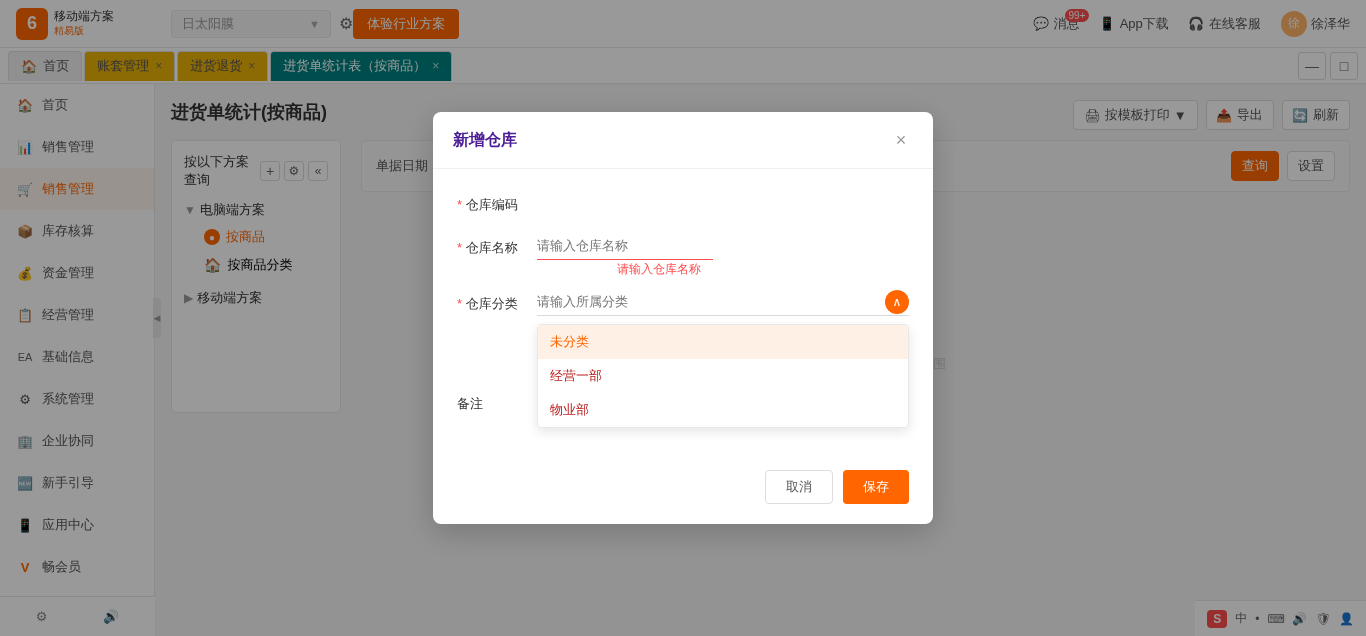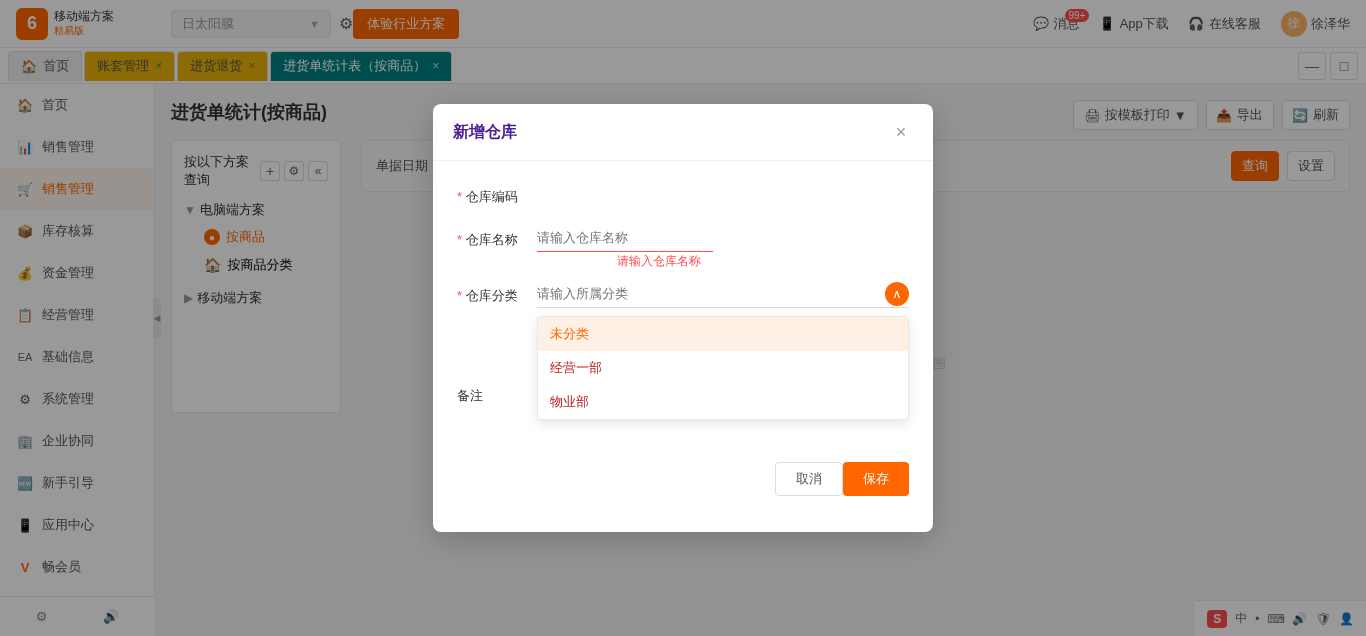--- a/index.html
+++ b/index.html
@@ -395,23 +395,24 @@
       border-bottom: 1px solid #d9d9d9;
       padding: 6px 0;
       font-size: 13px;
       outline: none;
       color: #999;
       resize: none;
       height: 32px;
       font-family: inherit;
     }
     .modal-footer {
-      padding: 12px 24px 36px;
+      padding: 12px 24px 20px;
       display: flex;
       justify-content: flex-end;
+      gap: 10px;
     }
     .btn-cancel {
       padding: 7px 20px;
       border: 1px solid #ddd;
       border-radius: 4px;
       background: #fff;
       color: #555;
       font-size: 13px;
       cursor: pointer;
     }

